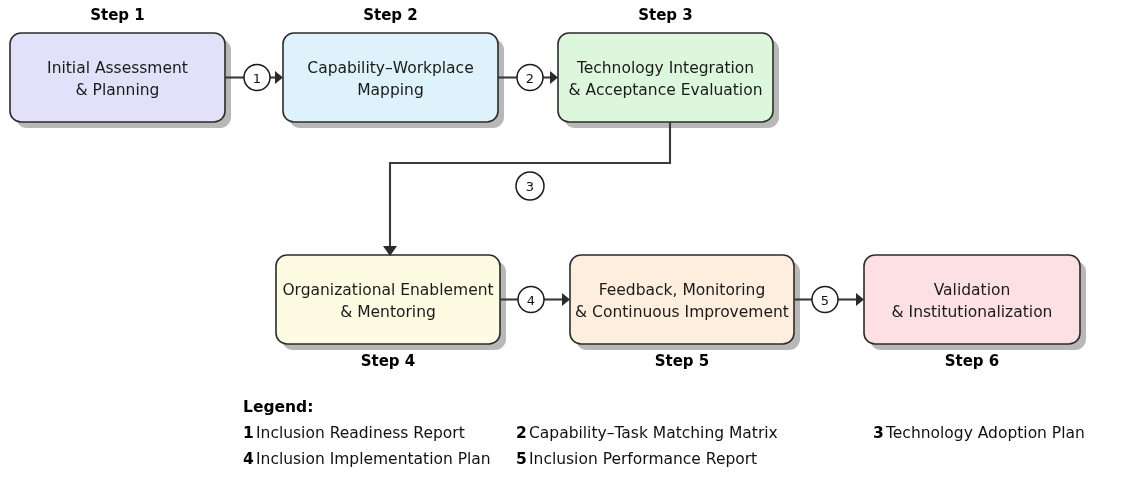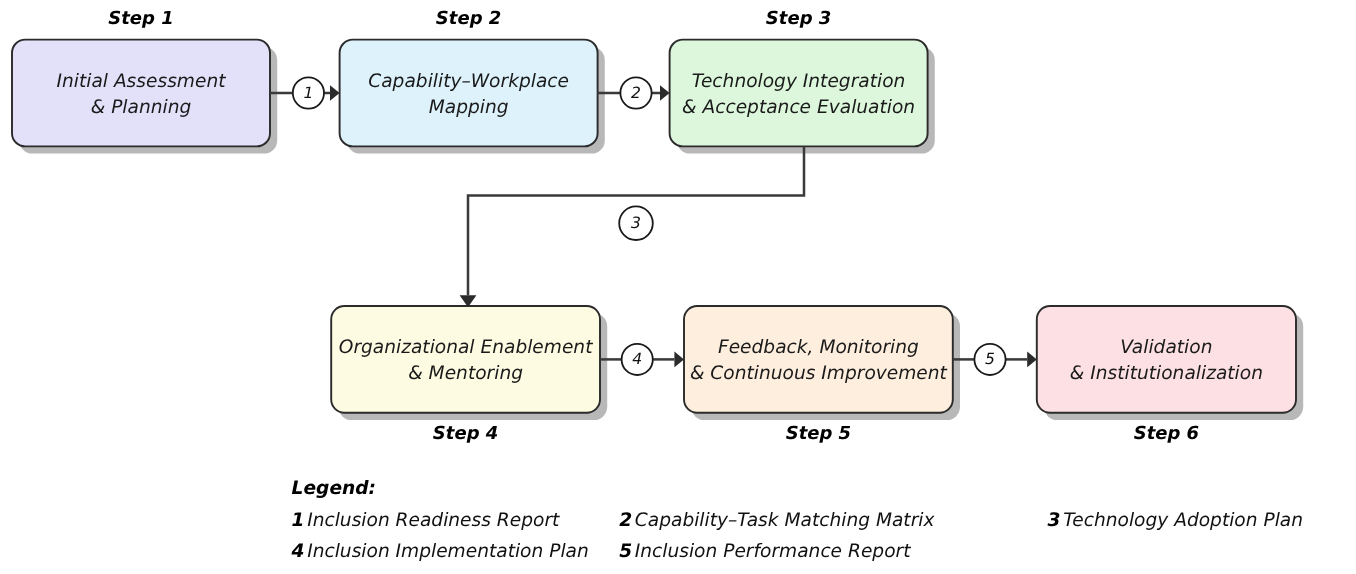--- a/index.html
+++ b/index.html
@@ -10,21 +10,20 @@
   body {
     width: 1130px;
     height: 478px;
     font-family: "DejaVu Sans", sans-serif;
     overflow: hidden;
   }
   #flow-root {
     position: relative;
     width: 1130px;
     height: 478px;
-    font-style: italic;
   }
   svg.flow-svg {
     display: block;
     width: 1130px;
     height: 478px;
   }
   .node-rect {
     stroke: #2b2b2b;
     stroke-width: 1.6;
   }

